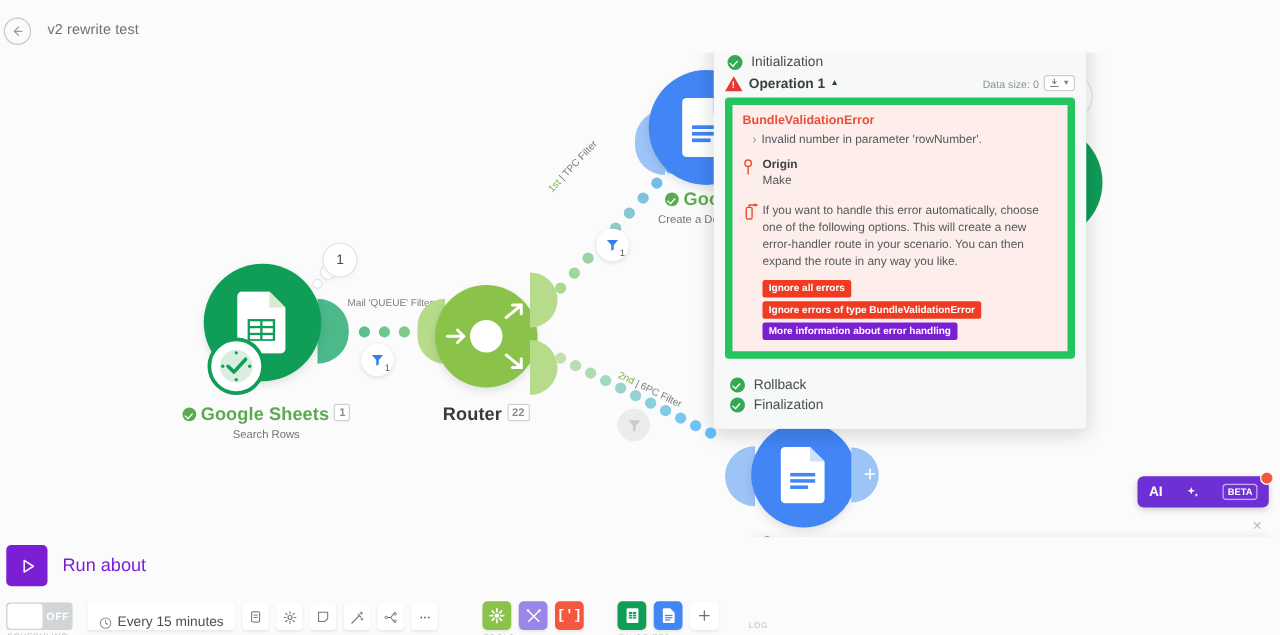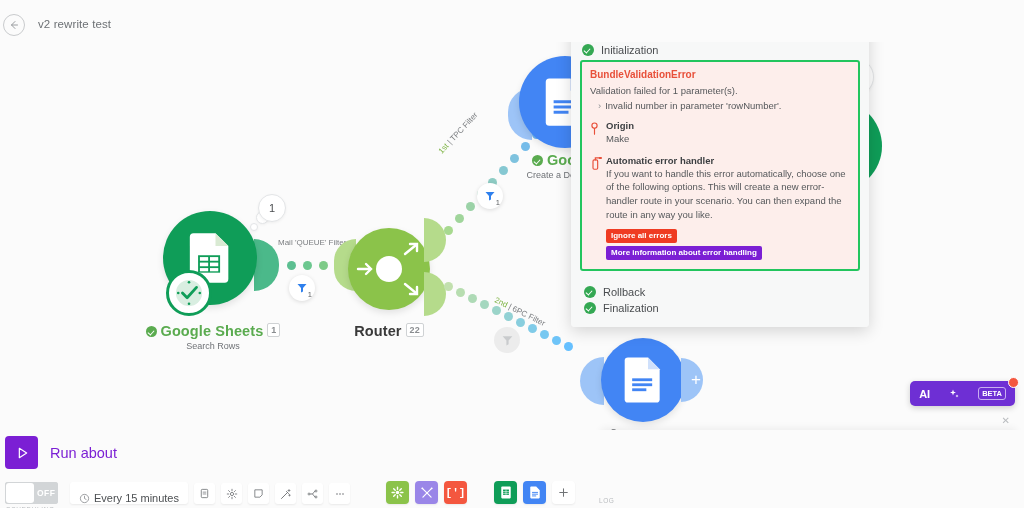--- a/index.html
+++ b/index.html
@@ -122,21 +122,21 @@
   .ico-warn::after{content:"!"; position:absolute; left:-1.6px; top:2px; color:#fff; font-size:7.5px; font-weight:bold;}
   .op-row { display:flex; align-items:center; margin:4px 0 5px 0; }
   .op-label { font-size:11px; font-weight:bold; color:#3c3f42; }
   .caret-up { margin-left:4px; font-size:7px; color:#3c3f42; }
   .op-right { margin-left:auto; display:flex; align-items:center; gap:4px; }
   .datasize { font-size:8.5px; color:#8e9194; }
   .dl-btn { border:1px solid #cdd0d3; border-radius:3px; background:#fff; padding:1px 3px;
             font-size:8px; color:#7c7f82; display:flex; align-items:center; gap:2px; cursor:pointer; }
 
   .err-box {
-    border:2px solid #22c55e; background:#fdeeeb; border-radius:3px; padding:7px 8px 9px 8px;
+    border:6px solid #22c55e; background:#fdeeeb; border-radius:3px; padding:7px 8px 9px 8px;
   }
   .err-title { color:#e8503a; font-weight:bold; font-size:10px; margin-bottom:4px; }
   .err-msg { color:#55585b; font-size:9.5px; line-height:1.45; }
   .err-sub { color:#55585b; font-size:9.5px; margin:2px 0 0 8px; }
   .err-sub::before { content:"\203A"; color:#8c8f92; margin-right:4px; }
 
   .err-sec { display:flex; margin-top:9px; }
   .err-sec .sec-ico { width:16px; flex:none; color:#e8503a; padding-top:1px; }
   .err-sec .sec-body h4 { font-size:9.5px; color:#3c3f42; }
   .err-sec .sec-body p { font-size:9.5px; color:#55585b; line-height:1.45; margin-top:1px; }
@@ -411,24 +411,37 @@
       <span class="hicon">?</span>
       <span class="hicon">✕</span>
     </div>
 
     <div class="panel-body">
       <div class="row-state">
         <span class="ico-ok"></span>
         <span>Initialization</span>
       </div>
 
+      <div class="op-row">
+        <span class="ico-warn"></span>
+        <span class="op-label">Operation 1</span>
+        <span class="caret-up">▲</span>
+        <span class="op-right">
+          <span class="datasize">Data size: 0</span>
+          <span class="dl-btn">
+            <svg width="9" height="9" viewBox="0 0 24 24">
+                <path d="M12 3v10m0 0l-4-4m4 4l4-4M4 19h16" stroke="#7c7f82" stroke-width="2.2" fill="none" stroke-linecap="round" stroke-linejoin="round"></path>
+              </svg>
+            <span style="font-size:6px;">▼</span>
+          </span>
+        </span>
+      </div>
 
       <div class="err-box">
         <div class="err-title">BundleValidationError</div>
-        <div class="err-msg">Validation failed for 1 parameter(s).</div>
         <div class="err-sub">Invalid number in parameter 'rowNumber'.</div>
 
         <div class="err-sec">
           <div class="sec-ico">
             <svg width="9" height="13" viewBox="0 0 12 18">
                 <circle cx="6" cy="5" r="3.6" fill="none" stroke="#e8503a" stroke-width="1.6"></circle>
                 <path d="M6 8.8V17" stroke="#e8503a" stroke-width="1.6" stroke-linecap="round"></path>
               </svg>
           </div>
           <div class="sec-body">
@@ -439,24 +452,24 @@
 
         <div class="err-sec">
           <div class="sec-ico">
             <svg width="13" height="14" viewBox="0 0 16 18">
               <rect x="3.5" y="5" width="6" height="12" rx="1.6" fill="none" stroke="#e8503a" stroke-width="1.5"></rect>
               <path d="M6.5 5V2.5h6" stroke="#e8503a" stroke-width="1.5" fill="none" stroke-linecap="round"></path>
               <rect x="11" y="1.2" width="4" height="2.6" rx="1" fill="#e8503a"></rect>
             </svg>
           </div>
           <div class="sec-body">
-            <h4>Automatic error handler</h4>
             <p>If you want to handle this error automatically, choose one of the following options. This will create a new error-handler route in your scenario. You can then expand the route in any way you like.</p>
             <div class="chips">
               <span class="chip chip-red">Ignore all errors</span>
+              <span class="chip chip-red">Ignore errors of type BundleValidationError</span>
               <span class="chip chip-purple">More information about error handling</span>
             </div>
           </div>
         </div>
       </div>
     </div>
 
     <div class="panel-foot">
       <div class="row-state">
         <span class="ico-ok"></span>

